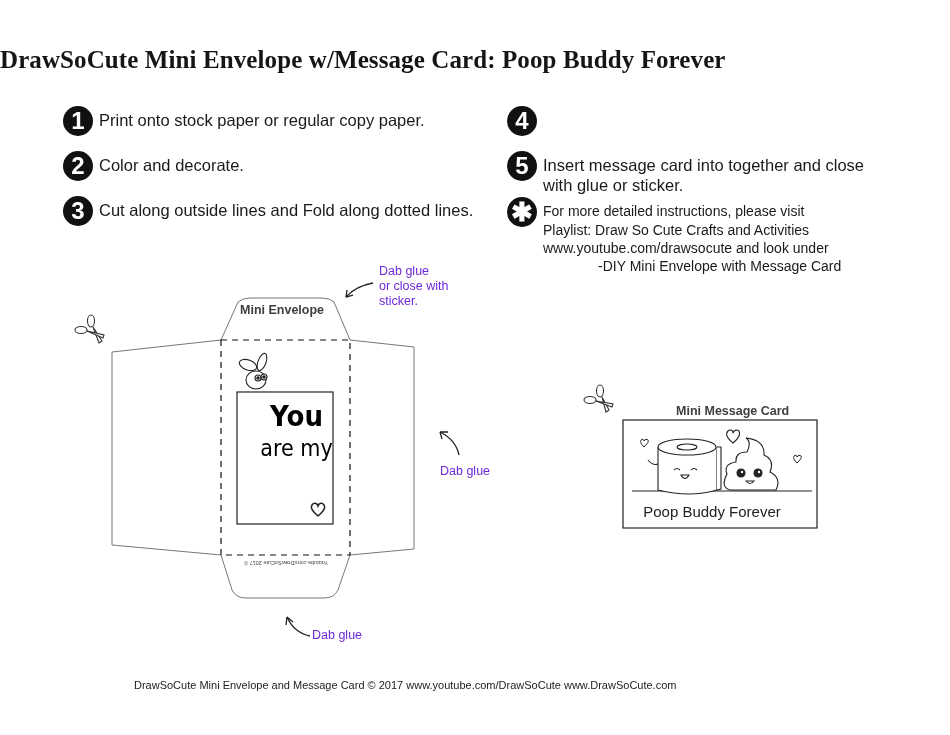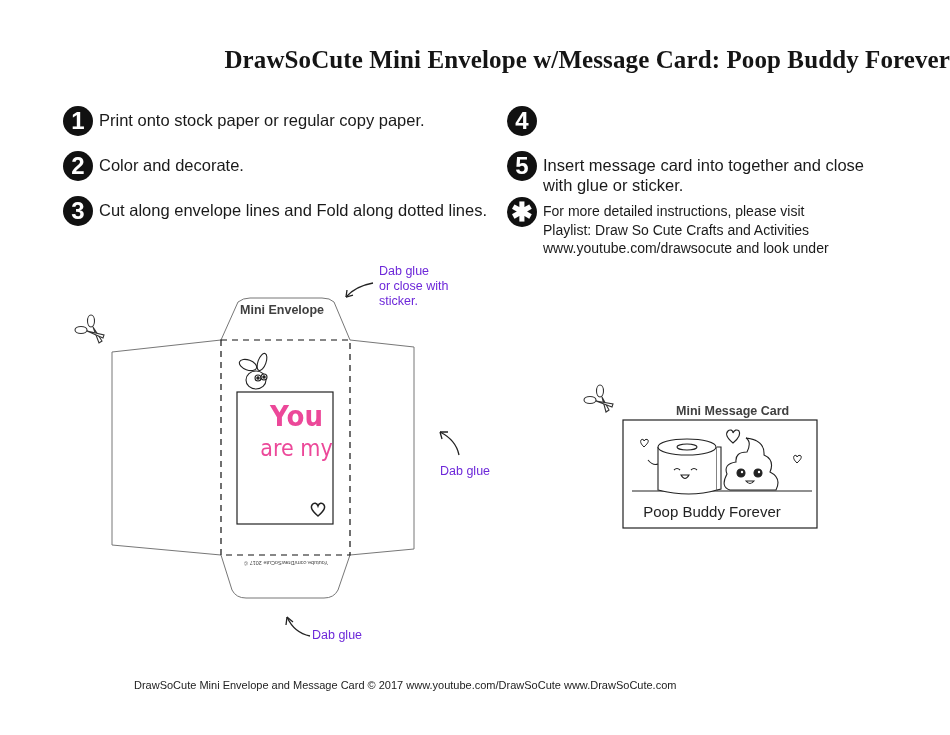--- a/index.html
+++ b/index.html
@@ -1,18 +1,18 @@
 <!DOCTYPE html>
 <html><head>
 <meta charset="utf-8">
 <style>
   html, body { margin:0; padding:0; background:#fff; }
   body { width:950px; height:735px; position:relative; overflow:hidden; font-family:"Liberation Sans", sans-serif; color:#1a1a1a; }
   .abs { position:absolute; }
-  .title { left:0; top:46px; width:950px; text-align:right; font-family:"Liberation Serif", serif; font-weight:bold; font-size:25px; letter-spacing:0.1px; color:#151515; }
+  .title { left:0; top:46px; width:950px; text-align:left; font-family:"Liberation Serif", serif; font-weight:bold; font-size:25px; letter-spacing:0.1px; color:#151515; }
   .step { display:flex; align-items:flex-start; }
   .badge { width:30px; height:30px; border-radius:50%; background:#111; color:#fff; font-family:"Liberation Sans", sans-serif; font-weight:bold; font-size:24px; line-height:30px; text-align:center; flex:none; margin-right:6px; }
   .step-text { font-size:16.5px; line-height:20px; padding-top:4px; color:#1a1a1a; }
   .small-text { font-size:14px; line-height:18px; color:#1a1a1a; }
   .label-bold { font-size:12.5px; font-weight:bold; color:#404040;margin-top:36px; }
   .note { font-size:12.5px; line-height:15px; color:#6d28d9; }
   .footer { left:134px; top:679px; font-size:11px; color:#222; }
 </style>
 </head>
 <body>
@@ -22,39 +22,40 @@
 <div class="abs step" style="left:63px; top:106px;">
   <div class="badge">1</div>
   <div class="step-text">Print onto stock paper or regular copy paper.</div>
 </div>
 <div class="abs step" style="left:63px; top:151px;">
   <div class="badge">2</div>
   <div class="step-text">Color and decorate.</div>
 </div>
 <div class="abs step" style="left:63px; top:196px;">
   <div class="badge">3</div>
-  <div class="step-text">Cut along envelope lines and Fold along dotted lines.</div>
+  <div class="step-text">Cut along outside lines and Fold along dotted lines.</div>
 </div>
 
 <div class="abs step" style="left:507px; top:106px;">
   <div class="badge">4</div>
 </div>
 <div class="abs step" style="left:507px; top:151px;">
   <div class="badge">5</div>
   <div class="step-text">
     <div>Insert message card into together and close</div>
     <div>with glue or sticker.</div>
   </div>
 </div>
 <div class="abs step" style="left:507px; top:197px;">
   <div class="badge" style="font-size:26px;">✱</div>
   <div class="small-text" style="padding-top:5px;">
     <div>For more detailed instructions, please visit</div>
     <div style="margin-top:1px;">Playlist: Draw So Cute Crafts and Activities</div>
     <div>www.youtube.com/drawsocute and look under</div>
+    <div style="padding-left:55px;">-DIY Mini Envelope with Message Card</div>
   </div>
 </div>
 
 <div class="abs label-bold" style="left:240px; top:267px;">Mini Envelope</div>
 <div class="abs note" style="left:379px; top:264px;">
   <div>Dab glue</div>
   <div>or close with</div>
   <div>sticker.</div>
 </div>
 <div class="abs note" style="left:440px; top:464px;">Dab glue</div>
@@ -129,21 +130,21 @@
     <circle cx="758" cy="473" r="4" fill="#222"></circle>
     <circle cx="742" cy="472" r="1.2" fill="#fff" stroke="none"></circle>
     <circle cx="759" cy="472" r="1.2" fill="#fff" stroke="none"></circle>
     <path d="M746,481 q4,5 8,0 z"></path>
   </g>
   <path d="M733,443 C727,438 725,434 728,431 C730,429 733,430 733,433 C734,430 737,429 739,431 C741,434 739,438 733,443 Z" fill="none" stroke="#222" stroke-width="1.1"></path>
   <path d="M644,447 C641,444 640,442 641,440 C642,439 644,439 644,441 C645,439 647,439 648,440 C649,442 647,444 644,447 Z" fill="none" stroke="#222" stroke-width="1"></path>
   <path d="M797,463 C794,460 793,458 794,456 C795,455 797,455 797,457 C798,455 800,455 801,456 C802,458 800,460 797,463 Z" fill="none" stroke="#222" stroke-width="1"></path>
 </svg>
 
-<div class="abs" style="left:237px; top:400px; width:119px; text-align:center; font-family:'DejaVu Sans', sans-serif; color:#ec4899;">
+<div class="abs" style="left:237px; top:400px; width:119px; text-align:center; font-family:'DejaVu Sans', sans-serif; color:#000000;">
   <div style="font-size:29px; line-height:33px; font-weight:bold; transform:scaleX(0.9);">You</div>
   <div style="font-size:23px; line-height:30px; transform:scaleX(0.9);">are my</div>
 </div>
 <div class="abs" style="left:228px; top:560px; width:116px; text-align:center; font-size:5.5px; color:#444; transform:rotate(180deg);">Youtube.com/DrawSoCute 2017 ©</div>
 
 <div class="abs label-bold" style="left:664px; top:368px;padding-left:12px;">Mini Message Card</div>
 <div class="abs" style="left:623px; top:503px; width:178px; text-align:center; font-size:15px; color:#222;">Poop Buddy Forever</div>
 
 <div class="abs footer">DrawSoCute Mini Envelope and Message Card © 2017 www.youtube.com/DrawSoCute  www.DrawSoCute.com</div>
 

